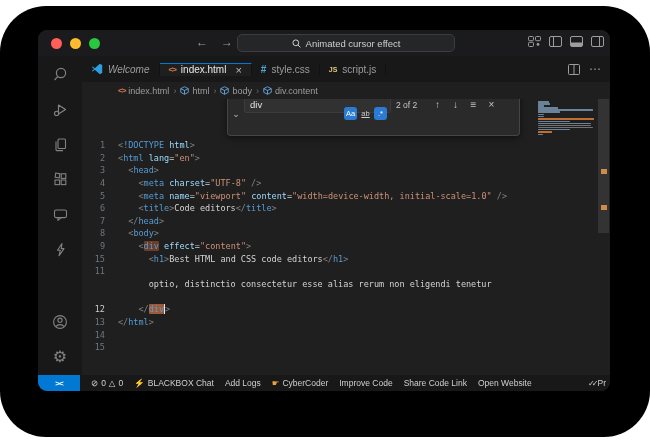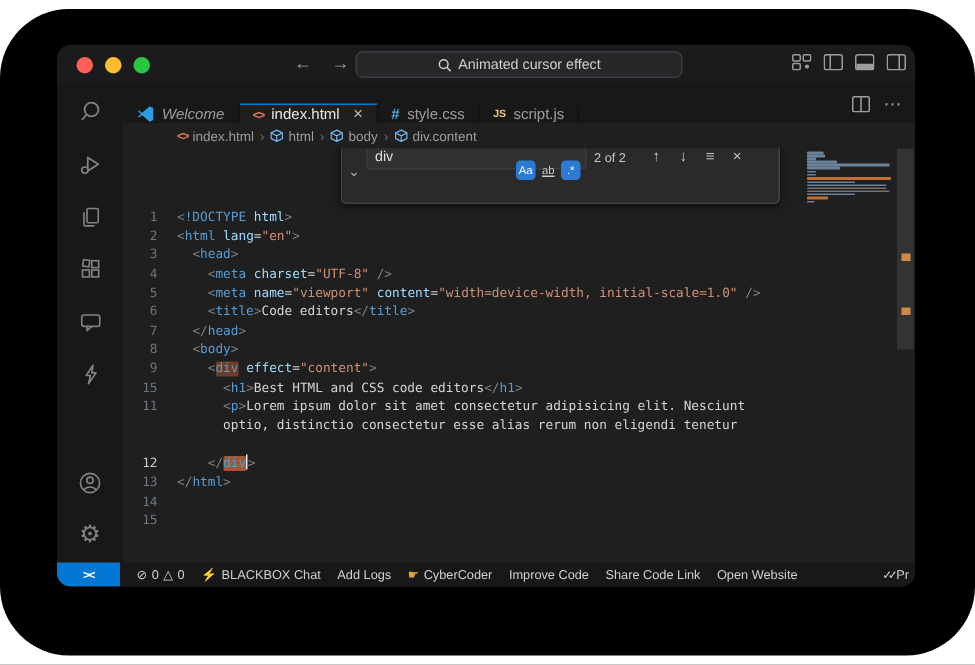--- a/index.html
+++ b/index.html
@@ -22,21 +22,21 @@
   
   .main { flex:1; display:flex; min-height:0; }
   .activitybar { width:44px; background:#181818; display:flex; flex-direction:column; align-items:center; padding-top:8px; gap:15px; }
   .ab-spacer { flex:1; }
   .ab-icon { width:20px; height:20px; display:flex; align-items:center; justify-content:center; color:#828282; }
   .gear-glyph { font-size:16px; line-height:16px; color:#828282; }
 
   .editorcol { flex:1; display:flex; flex-direction:column; min-width:0; }
 
   
-  .tabbar { height:26px; background:#181818; display:flex; align-items:flex-end; position:relative; flex:0 0 26px; }
+  .tabbar { height:26px; background:#181818; display:flex; align-items:center; position:relative; flex:0 0 26px; }
   .tab { display:flex; align-items:center; gap:5px; padding:0 9px; font-size:10px; color:#9d9d9d; border-right:1px solid #111; position:relative; }
   .tab.active { background:#1f1f1f; color:#e8e8e8; border-top:1.5px solid #0078d4; }
   .tab .close { margin-left:4px; font-size:11px; color:#bdbdbd; }
   .tab-welcome .lbl { font-style:italic; }
   .fi-html { color:#e07b53; font-weight:bold; font-size:8px; letter-spacing:-1px; }
   .fi-css { color:#4fa7d5; font-weight:bold; font-size:10px; }
   .fi-js { color:#e5c97b; font-weight:bold; font-size:7px; }
   .tab-actions { position:absolute; right:8px; top:0; height:26px; display:flex; align-items:center; gap:9px; color:#9d9d9d; }
   .ellipsis { font-size:12px; letter-spacing:1px; }
 
@@ -255,21 +255,21 @@
               <div class="crow"><span class="cnum">1</span><span class="ctxt"><span class="tk-p">&lt;</span><span class="tk-t">!DOCTYPE</span><span class="tk-a"> html</span><span class="tk-p">&gt;</span></span></div>
               <div class="crow"><span class="cnum">2</span><span class="ctxt"><span class="tk-p">&lt;</span><span class="tk-t">html</span><span class="tk-x"> </span><span class="tk-a">lang</span><span class="tk-x">=</span><span class="tk-s">"en"</span><span class="tk-p">&gt;</span></span></div>
               <div class="crow"><span class="cnum">3</span><span class="ctxt"><span class="tk-x">  </span><span class="tk-p">&lt;</span><span class="tk-t">head</span><span class="tk-p">&gt;</span></span></div>
               <div class="crow"><span class="cnum">4</span><span class="ctxt"><span class="tk-x">    </span><span class="tk-p">&lt;</span><span class="tk-t">meta</span><span class="tk-x"> </span><span class="tk-a">charset</span><span class="tk-x">=</span><span class="tk-s">"UTF-8"</span><span class="tk-p"> /&gt;</span></span></div>
               <div class="crow"><span class="cnum">5</span><span class="ctxt"><span class="tk-x">    </span><span class="tk-p">&lt;</span><span class="tk-t">meta</span><span class="tk-x"> </span><span class="tk-a">name</span><span class="tk-x">=</span><span class="tk-s">"viewport"</span><span class="tk-x"> </span><span class="tk-a">content</span><span class="tk-x">=</span><span class="tk-s">"width=device-width, initial-scale=1.0"</span><span class="tk-p"> /&gt;</span></span></div>
               <div class="crow"><span class="cnum">6</span><span class="ctxt"><span class="tk-x">    </span><span class="tk-p">&lt;</span><span class="tk-t">title</span><span class="tk-p">&gt;</span><span class="tk-x">Code editors</span><span class="tk-p">&lt;/</span><span class="tk-t">title</span><span class="tk-p">&gt;</span></span></div>
               <div class="crow"><span class="cnum">7</span><span class="ctxt"><span class="tk-x">  </span><span class="tk-p">&lt;/</span><span class="tk-t">head</span><span class="tk-p">&gt;</span></span></div>
               <div class="crow"><span class="cnum">8</span><span class="ctxt"><span class="tk-x">  </span><span class="tk-p">&lt;</span><span class="tk-t">body</span><span class="tk-p">&gt;</span></span></div>
               <div class="crow"><span class="cnum">9</span><span class="ctxt"><span class="tk-x">    </span><span class="tk-p">&lt;</span><span class="tk-t fm">div</span><span class="tk-x"> </span><span class="tk-a">effect</span><span class="tk-x">=</span><span class="tk-s">"content"</span><span class="tk-p">&gt;</span></span></div>
               <div class="crow"><span class="cnum">15</span><span class="ctxt"><span class="tk-x">      </span><span class="tk-p">&lt;</span><span class="tk-t">h1</span><span class="tk-p">&gt;</span><span class="tk-x">Best HTML and CSS code editors</span><span class="tk-p">&lt;/</span><span class="tk-t">h1</span><span class="tk-p">&gt;</span></span></div>
-              <div class="crow"><span class="cnum">11</span><span class="ctxt"><span class="tk-x">      </span><span class="tk-p">&lt;</span><span class="tk-t">p</span><span class="tk-p">&gt;</span><span class="tk-x">Lorem ipsum dolor sit amet consectetur adipisicing elit. Nesciunt</span></span></div>
+              <div class="crow"><span class="cnum">11</span></div>
               <div class="crow"><span class="cnum"></span><span class="ctxt"><span class="tk-x">      </span><span class="tk-x">optio, distinctio consectetur esse alias rerum non eligendi tenetur</span></span></div>
               <div class="crow"><span class="cnum"></span></div>
               <div class="crow"><span class="cnum cur">12</span><span class="ctxt"><span class="tk-x">    </span><span class="tk-p">&lt;/</span><span class="tk-t fmc">div</span><span class="caret"></span><span class="tk-p">&gt;</span></span></div>
               <div class="crow"><span class="cnum">13</span><span class="ctxt"><span class="tk-p">&lt;/</span><span class="tk-t">html</span><span class="tk-p">&gt;</span></span></div>
               <div class="crow"><span class="cnum">14</span><span class="ctxt"></span></div>
               <div class="crow"><span class="cnum">15</span><span class="ctxt"></span></div>
             </div>
 
           <div class="findwidget">
             <div class="fw-toggle">⌄</div>

